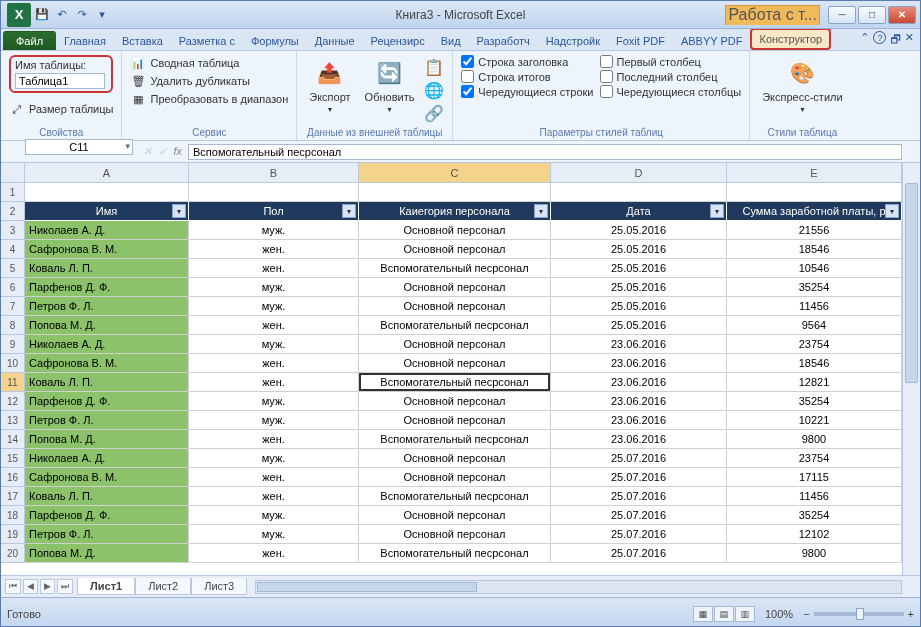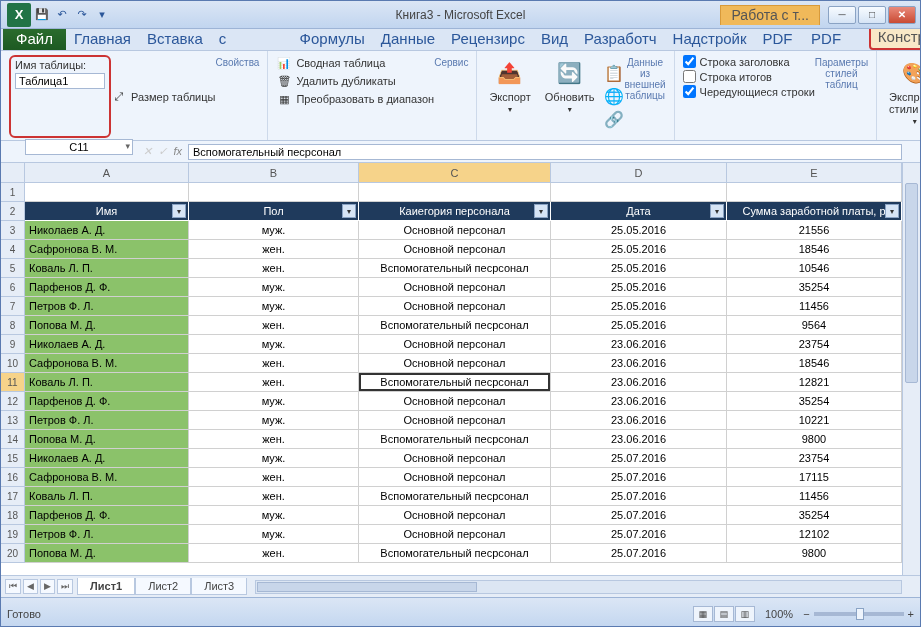--- a/index.html
+++ b/index.html
@@ -5,36 +5,36 @@
 * { margin: 0; padding: 0; box-sizing: border-box; font-family: "Segoe UI", Tahoma, sans-serif; }
 body { background: #fff; width: 921px; height: 627px; overflow: hidden; border: 1px solid #5a7ab0; position: relative; }
 
 
 .titlebar { height: 28px; background: linear-gradient(#dbe6f5, #c1d5ef); display: flex; align-items: center; position: relative; border-bottom: 1px solid #9db4d6; }
 .qat { display: flex; align-items: center; gap: 2px; padding-left: 6px; }
 .qat-icon { width: 18px; height: 18px; display: flex; align-items: center; justify-content: center; font-size: 11px; color: #2b579a; }
 .qat-excel { width: 24px; height: 24px; background: #217346; color: #fff; font-weight: bold; font-size: 13px; display: flex; align-items: center; justify-content: center; border-radius: 2px; }
 .title-text { position: absolute; left: 50%; transform: translateX(-50%); font-size: 12px; color: #444; }
 .title-right { margin-left: auto; display: flex; align-items: center; }
-.context-tab-title { background: #f0b95a; color: #555; font-size: 14px; padding: 4px 10px; border: 1px solid #d89a3a; border-bottom: none; height: 20px; display: flex; align-items: center; }
+.context-tab-title { background: #f0b95a; color: #555; font-size: 16px; padding: 4px 2px; border: 1px solid #d89a3a; border-bottom: none; height: 20px; display: flex; align-items: center; }
 .win-controls { display: flex; gap: 2px; margin-left: 8px; margin-right: 4px; }
 .win-btn { width: 28px; height: 18px; background: linear-gradient(#f7fbff,#d6e4f5); border: 1px solid #8aa3c4; border-radius: 2px; display: flex; align-items: center; justify-content: center; font-size: 10px; color: #444; }
 .win-btn.close { background: linear-gradient(#e98a7a,#c94a33); color: #fff; font-weight: bold; }
 
 
 .ribtabs { height: 22px; background: #dbe6f5; display: flex; align-items: flex-end; padding-left: 2px; border-bottom: 1px solid #b8c8e0; }
-.ribtab { font-size: 15px; padding: 3px 7px; color: #2b579a; cursor: default; border: 1px solid transparent; border-bottom: none; }
+.ribtab { font-size: 11px; padding: 3px 7px; color: #2b579a; cursor: default; border: 1px solid transparent; border-bottom: none; }
 .ribtab.file { background: linear-gradient(#2b6d2e,#1d5a22); color: #fff; border-radius: 3px 3px 0 0; padding: 3px 12px; }
 .ribtab.context { background: #f9e8c7; border: 2px solid #c33; border-radius: 4px; color: #555; }
 .ribtab-spacer { flex: 1; }
 .ribtab-help { display: flex; gap: 4px; padding-right: 6px; font-size: 11px; color: #2b579a; }
 
 
 .ribbon { height: 90px; background: #eef4fc; border-bottom: 1px solid #b8c8e0; display: flex; }
-.ribgroup { border-right: 1px solid #cdd9ea; padding: 4px 8px 2px 8px; display: flex; flex-direction: row; justify-content: space-between; }
+.ribgroup { border-right: 1px solid #cdd9ea; padding: 4px 8px 2px 8px; display: flex; flex-direction: column; justify-content: space-between; }
 .ribgroup-title { font-size: 10px; color: #5a7ab0; text-align: center; margin-top: 2px; }
 .ribgroup-body { display: flex; gap: 6px; flex: 1; }
 .rib-v { display: flex; flex-direction: column; gap: 2px; }
 .rib-item { display: flex; align-items: center; gap: 4px; font-size: 11px; color: #333; white-space: nowrap; }
 .rib-item .ico { width: 16px; height: 16px; display: inline-flex; align-items: center; justify-content: center; font-size: 11px; }
 .rib-big { display: flex; flex-direction: column; align-items: center; gap: 2px; font-size: 11px; color: #333; padding: 2px 4px; }
 .rib-big .ico { width: 32px; height: 32px; display: flex; align-items: center; justify-content: center; font-size: 20px; }
 .rib-check { display: flex; align-items: center; gap: 4px; font-size: 11px; color: #333; white-space: nowrap; }
 .rib-check input { margin: 0; }
 .rib-input { border: 1px solid #a6b8d4; background: #fff; font-size: 11px; padding: 1px 3px; width: 90px; }
@@ -194,20 +194,34 @@
           </label>
         <label class="rib-check">
             <input type="checkbox" style="">
             <span>Строка итогов</span>
           </label>
         <label class="rib-check">
             <input type="checkbox" checked="" style="">
             <span>Чередующиеся строки</span>
           </label>
       </div>
+      <div class="rib-v">
+        <label class="rib-check">
+            <input type="checkbox" style="">
+            <span>Первый столбец</span>
+          </label>
+        <label class="rib-check">
+            <input type="checkbox" style="">
+            <span>Последний столбец</span>
+          </label>
+        <label class="rib-check">
+            <input type="checkbox" style="">
+            <span>Чередующиеся столбцы</span>
+          </label>
+      </div>
     </div>
     <div class="ribgroup-title">Параметры стилей таблиц</div>
   </div>
   <div class="ribgroup" style="border-right:none">
     <div class="rib-big">
         <span class="ico">🎨</span>
         <span>Экспресс-стили</span>
         <span style="font-size:8px">▾</span>
       </div>
     <div class="ribgroup-title">Стили таблица</div>

